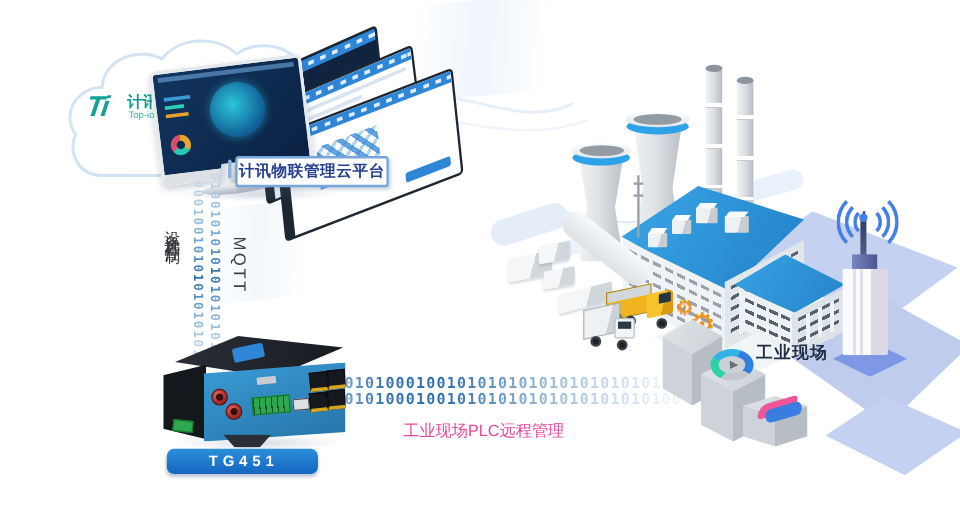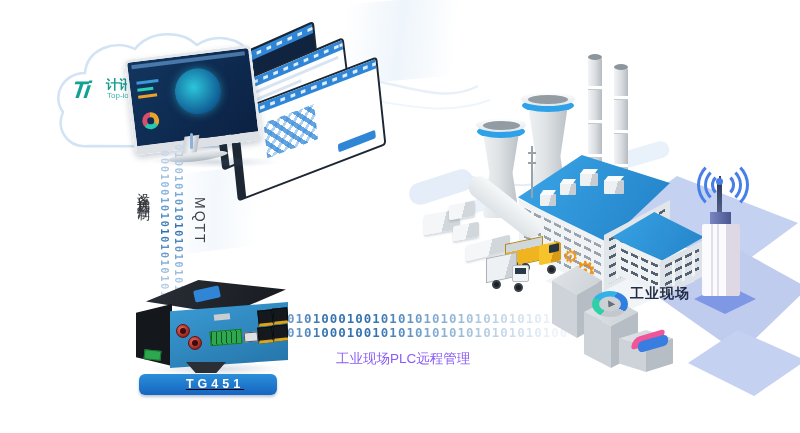--- a/index.html
+++ b/index.html
@@ -61,21 +61,21 @@
     .bin{color:transparent;-webkit-background-clip:text;background-clip:text;}
   }
   .vbin{position:absolute;writing-mode:vertical-rl;font-size:10.5px;letter-spacing:1.5px;overflow:hidden;
         background-image:linear-gradient(180deg,#ccd9e8 0%,#7fb0d8 28%,#2f6fae 52%,#93b9da 75%,#dbe6f1 100%);}
   .hbin{position:absolute;font-size:12.5px;letter-spacing:1px;white-space:nowrap;width:296px;overflow:hidden;
         background-image:linear-gradient(90deg,#8fb4d6 0%,#3573ae 18%,#2f6fae 34%,#7fa9cf 55%,#c2d6e8 78%,#edf3f9 96%);}
 
   .vtext{position:absolute;writing-mode:vertical-rl;text-orientation:upright;font-size:13px;
          color:#33373c;letter-spacing:3px;}
   .mqtt{position:absolute;writing-mode:vertical-rl;font-size:14px;color:#3c4147;font-weight:500;letter-spacing:2px;}
-  .caption{position:absolute;font-size:13.5px;color:#8b5cf6;}
+  .caption{position:absolute;font-size:13.5px;color:#ec4899;}
 
   
   .router{position:absolute;left:132px;top:280px;width:158px;height:100px;z-index:8;}
   .router .topf{position:absolute;left:8px;top:0;width:146px;height:40px;
         clip-path:polygon(4% 54%,40% 0,100% 24%,60% 86%);
         background:linear-gradient(110deg,#2b2f37,#171a20);}
   .router .sticker{position:absolute;left:62px;top:8px;width:26px;height:12px;background:#2f86d6;
         transform:rotate(-12deg);border-radius:2px;}
   .router .leftf{position:absolute;left:4px;top:24px;width:36px;height:62px;
         clip-path:polygon(0 14%,100% 0,100% 100%,0 86%);background:#14171c;}
@@ -90,21 +90,21 @@
   .sim{position:absolute;left:44px;top:12px;width:16px;height:6px;background:#c8cdd2;transform:rotate(-6deg);}
   .usb{position:absolute;left:74px;top:30px;width:12px;height:8px;background:#dde1e5;border:1px solid #4a4f55;transform:rotate(-5deg);}
   .eth{position:absolute;width:13px;height:12px;background:#15181d;border:1px solid #0b0d10;
        border-bottom:3px solid #d9a51f;transform:rotate(-6deg);}
   .pwr{position:absolute;left:12px;top:70px;width:15px;height:8px;background:#2ea84f;border:1px solid #15742e;transform:rotate(6deg);}
   .router-foot{position:absolute;left:186px;top:362px;width:40px;height:11px;
        clip-path:polygon(0 0,100% 0,76% 100%,24% 100%);background:#2a2f36;z-index:8;}
 
   
   .badge{position:absolute;left:139px;top:374px;width:120px;background:linear-gradient(#2b8fd9,#1565c0);
-         border-radius:6px;padding:2px 2px 2px 16px;z-index:9;box-shadow:0 2px 3px rgba(30,60,110,.3);text-decoration:underline;}
+         border-radius:6px;padding:2px 2px 2px 4px;z-index:9;box-shadow:0 2px 3px rgba(30,60,110,.3);}
   .badge .model{color:#fff;font-weight:bold;font-size:12.5px;letter-spacing:4px;text-align:center;padding:1px 0 2px;}
   .badge .desc{background:#16337f;border:1.5px solid #ffffff;border-radius:4px;color:#fff;
                font-size:9px;font-weight:bold;text-align:center;padding:1px 0;}
 
   
   .path{position:absolute;background:#c5d1f0;}
   .pad{position:absolute;background:#7e98e6;clip-path:polygon(50% 0,100% 50%,50% 100%,0 50%);}
 
   
   .ctower{position:absolute;}
@@ -239,20 +239,21 @@
     <div class="mon-bar" style="top:20px;background:#3a9ad8;"></div>
     <div class="mon-bar" style="top:27px;background:#2bd0b8;width:16px;"></div>
     <div class="mon-bar" style="top:34px;background:#e8a22e;width:19px;"></div>
     <div class="mon-donut"></div>
   </div>
   <div class="stand-neck"></div>
   <div class="stand-base"></div>
   <div class="floor-shadow" style="left:150px;top:156px;width:130px;height:12px;"></div>
 
   <div class="plabel-tick"></div>
+  <div class="plabel">计讯物联管理云平台</div>
 
   <div class="vbin bin" style="left:159px;top:150px;height:158px;">0001001010101010101010</div>
   <div class="vbin bin" style="left:173px;top:144px;height:164px;">0100101010101010101001</div>
   <div class="vtext" style="left:134px;top:182px;">设备远程控制</div>
   <div class="mqtt" style="left:192px;top:197px;">MQTT</div>
 
   <div class="floor-shadow" style="left:145px;top:362px;width:140px;height:14px;"></div>
   <div class="router">
     <div class="topf"></div>
     <div class="sticker"></div>

